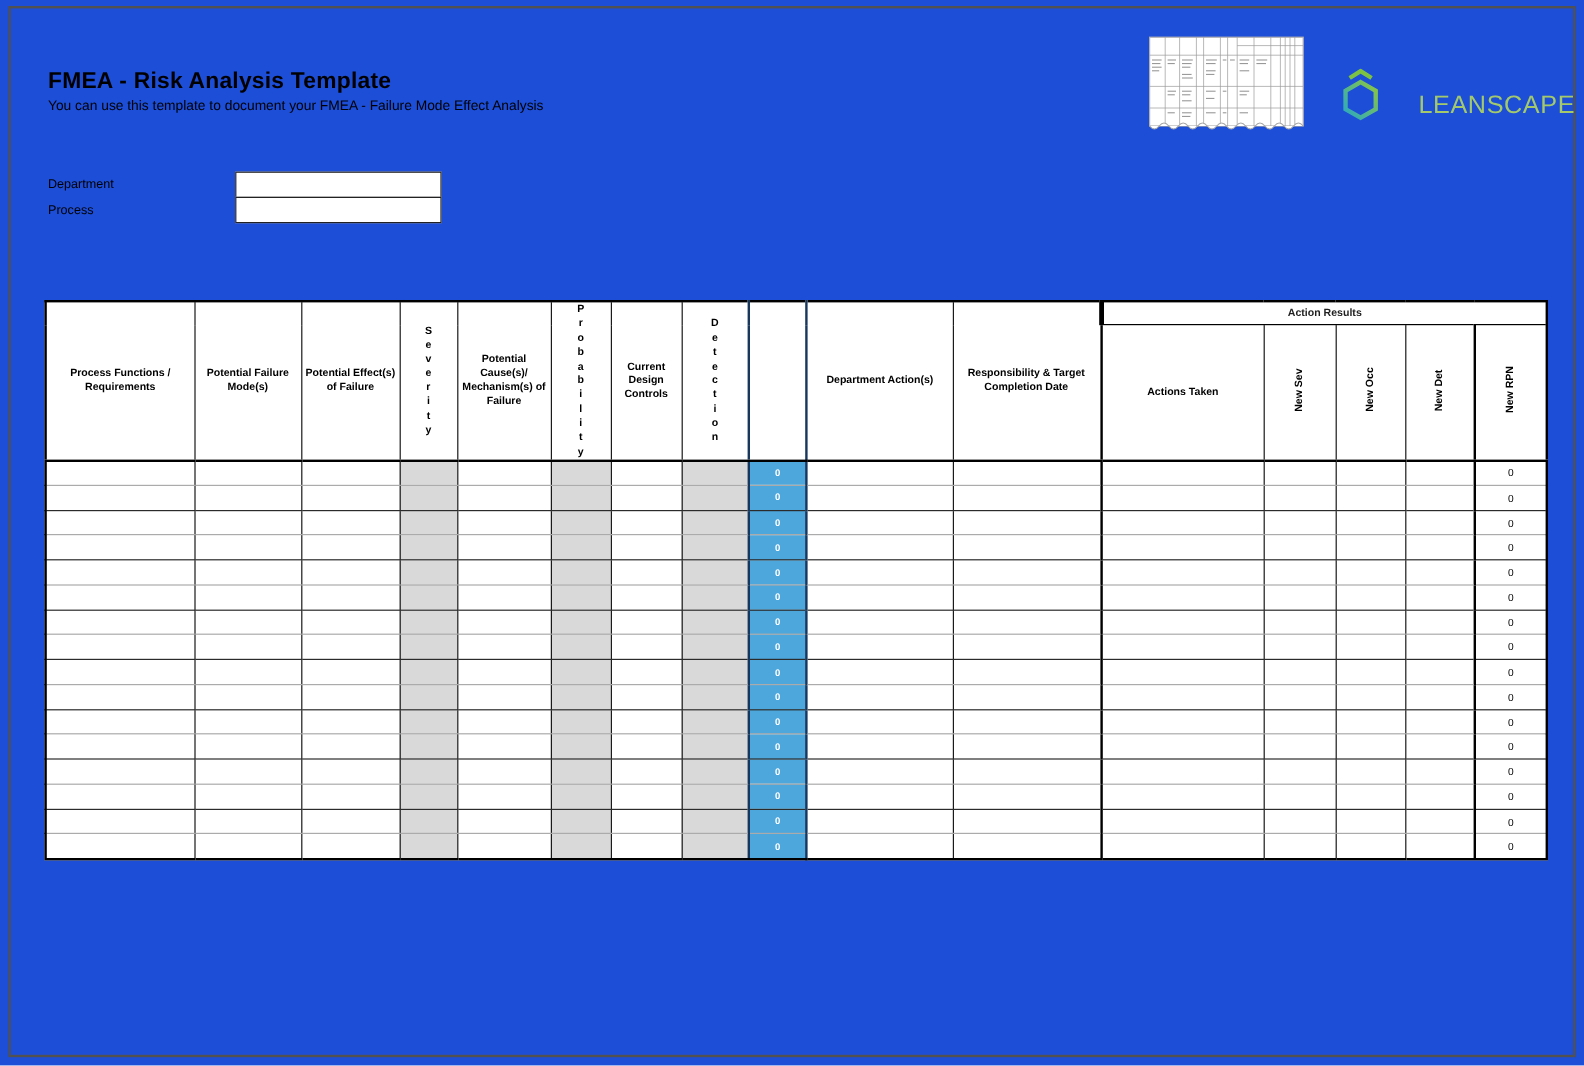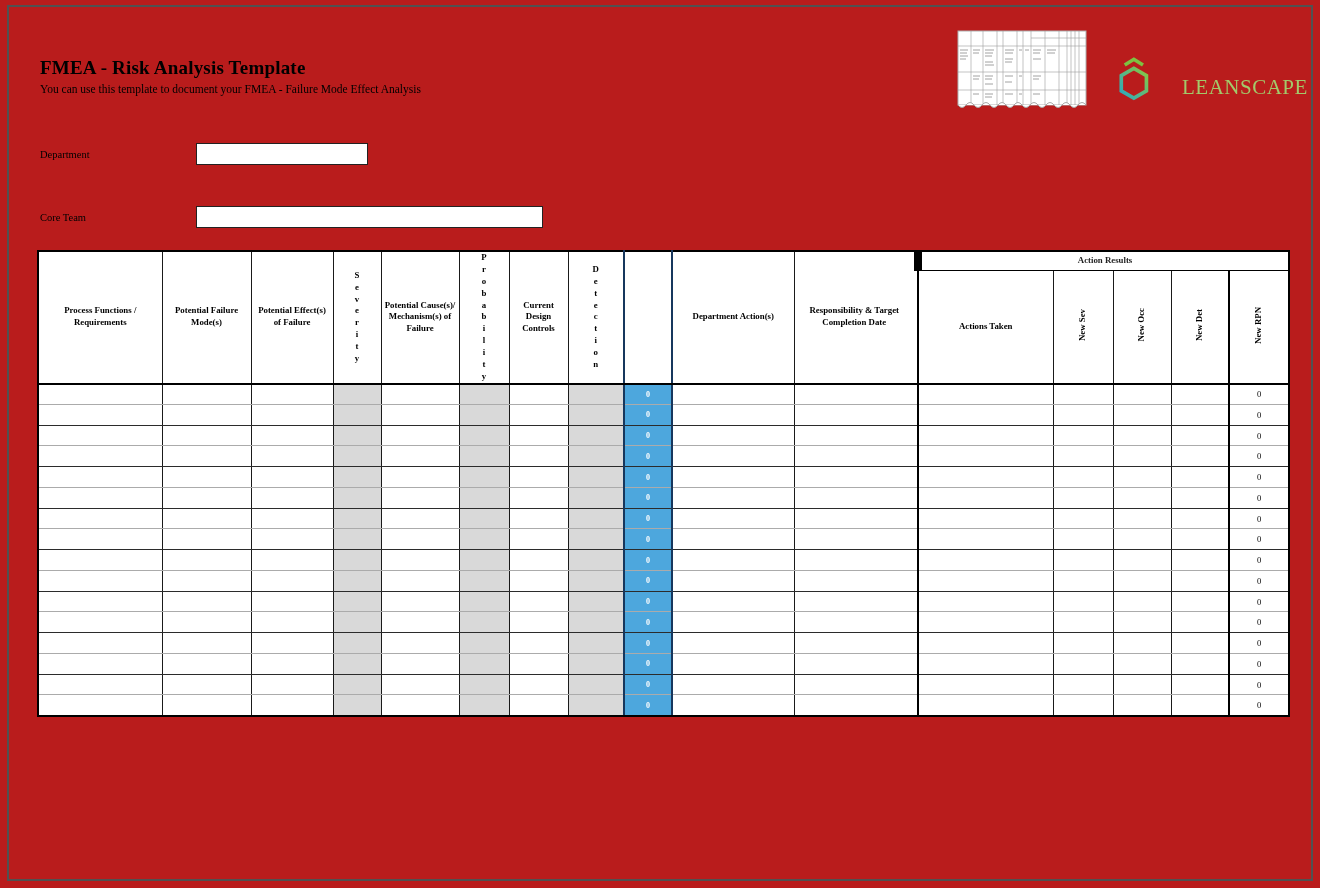--- a/index.html
+++ b/index.html
@@ -1,18 +1,18 @@
 <!DOCTYPE html>
 <html style="--rpn-blue: #4DA7DD; --rpn-border: #17375D; --column-gray: #D9D9D9; --banner-cream: #FAF0D2; --logo-green: #8CC63F; --logo-teal: #2AA9C2; --logo-text-green: #A3C96A; --frame-gray: #515151;"><head>
 <meta charset="utf-8">
 <style>
   html,body { margin:0; padding:0; background:#ffffff; }
   .page {
-    position:relative; width:1320px; height:888px; background:#b91c1c;
-    font-family:Liberation Serif, serif; color:#000; overflow:hidden;
+    position:relative; width:1320px; height:888px; background:#1d4ed8;
+    font-family:Liberation Sans, sans-serif; color:#000; overflow:hidden;
   }
   .frame {
     position:absolute; left:7px; top:5px; right:7px; bottom:7px;
     border:2px solid var(--frame-gray,#515151); pointer-events:none;
   }
 
   
   .doc-title { position:absolute; left:40px; top:57px; font-size:19px; font-weight:bold; letter-spacing:0.2px; }
   .doc-subtitle { position:absolute; left:40px; top:83px; font-size:11.5px; }
 
@@ -29,21 +29,21 @@
   table.fmea { position:absolute; left:37px; top:250px; width:1251px;
     border-collapse:collapse; table-layout:fixed; background:#fff;
     border:2.5px solid #000; }
   .fmea th, .fmea td { border:1px solid #1a1a1a; padding:0 2px; text-align:center; vertical-align:middle; box-sizing:border-box; }
   .fmea thead tr.sub th, .fmea thead th[rowspan] { border-bottom:2.5px solid #000; }
   .fmea thead th { font-weight:bold; font-size:8.8px; line-height:1.35; background:#fff; }
   .fmea thead tr.grp { height:19px; }
   .fmea thead tr.sub { height:109px; }
 
   th.banner { background:var(--banner-cream,#FAF0D2); font-size:9.2px; color:#1f1f1f;
-    border-bottom:1.5px solid #000 !important; border-left:8px solid #000000; }
+    border-bottom:1.5px solid #000 !important; border-left:4px solid #000000; }
   .gray { background:var(--column-gray,#D9D9D9); }
   .blue { background:var(--rpn-blue,#4DA7DD); color:#fff; }
   th.blue, td.blue { border-left:2px solid var(--rpn-border,#17375D); border-right:2px solid var(--rpn-border,#17375D); }
   .group-start { border-left:2px solid #000 !important; }
   .newrpn-start { border-left:2px solid #000 !important; }
 
   th .stacked { white-space:pre-line; display:inline-block; }
   th.vword { font-size:6.8px; line-height:10.4px; }
   th.blue  { font-size:8px;  line-height:14px; }
   th.rot span { writing-mode:vertical-rl; transform:rotate(180deg); display:inline-block; font-size:8.8px; font-weight:bold; }
@@ -111,23 +111,23 @@
         <polygon points="19,10 30,16.3 30,29.7 19,36 8,29.7 8,16.3" fill="none" stroke="url(#hexgrad)" stroke-width="3.2"></polygon>
       </svg>
     </span>
     <span class="logo-text">LEANSCAPE</span>
   </div>
 
   <div class="form-row" style="left:40px; top:143px;">
     <span class="form-label">Department</span>
     <div class="form-box" style="width:172px;"></div>
   </div>
-  <div class="form-row" style="left:40px; top:206px;">
-    <span class="form-label">Core Team</span>
-    <div class="form-box" style="width:347px;"></div>
+  <div class="form-row" style="left:40px; top:164px;">
+    <span class="form-label">Process</span>
+    <div class="form-box" style="width:172px;"></div>
   </div>
 
   <table class="fmea">
     <colgroup>
       <col style="width:124px">
         <col style="width:89px">
         <col style="width:82px">
         <col style="width:48px">
       <col style="width:78px">
         <col style="width:50px">

